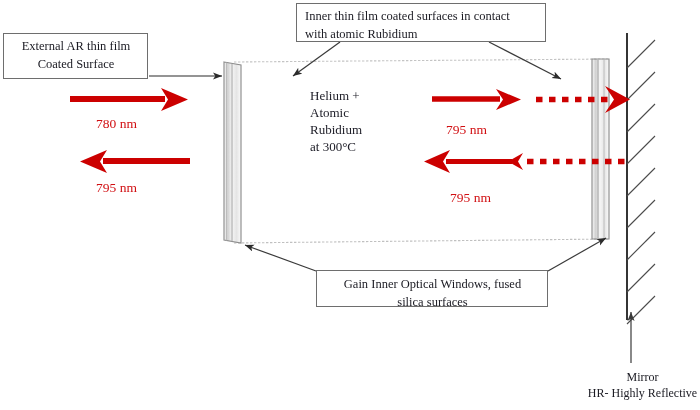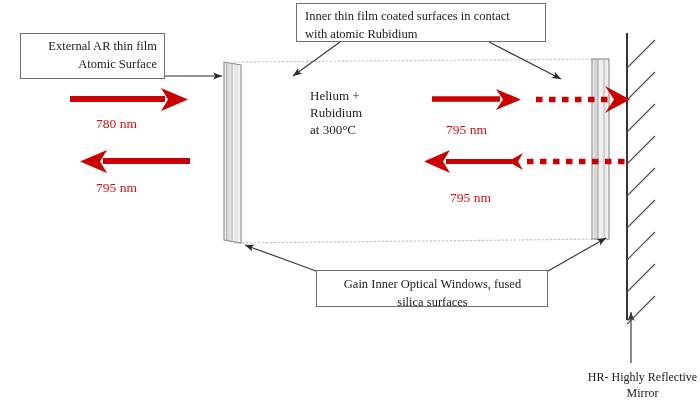--- a/index.html
+++ b/index.html
@@ -29,25 +29,25 @@
     border: 1px solid #6e6e6e;
     background: #ffffff;
     color: #1a1a22;
     font-family: "Liberation Serif", "DejaVu Serif", serif;
     font-size: 12.5px;
     line-height: 1.42;
     padding: 4px 7px 4px 8px;
     z-index: 6;
   }
   #box-external-ar {
-    left: 20px;
+    left: 3px;
     top: 33px;
     width: 145px;
     height: 46px;
-    text-align: right;
+    text-align: center;
   }
   #box-inner-film {
     left: 296px;
     top: 3px;
     width: 250px;
     height: 39px;
     text-align: left;
   }
   #box-gain-windows {
     left: 316px;
@@ -188,42 +188,43 @@
 
     <path d="M316,271 L245,245" fill="none" stroke="#3a3a3a" stroke-width="1.2" marker-end="url(#arrowThin)"></path>
 
     <path d="M548,271 L606,238" fill="none" stroke="#3a3a3a" stroke-width="1.2" marker-end="url(#arrowThin)"></path>
 
     <path d="M631,363 L631,312" fill="none" stroke="#3a3a3a" stroke-width="1.2" marker-end="url(#arrowThinUp)"></path>
   </svg>
 
   <div class="label-box" id="box-external-ar">
     <div>External AR thin film</div>
-    <div>Atomic Surface</div>
+    <div>Coated Surface</div>
   </div>
 
   <div class="label-box" id="box-inner-film">
     <div>Inner thin film coated surfaces in contact</div>
     <div>with atomic Rubidium</div>
   </div>
 
   <div class="label-box" id="box-gain-windows">
     <div>Gain Inner Optical Windows, fused</div>
     <div>silica surfaces</div>
   </div>
 
   <div class="plain-text" id="cell-contents">
     <span>Helium +</span>
+    <span>Atomic</span>
     <span>Rubidium</span>
     <span>at 300°C</span>
   </div>
 
   <div class="plain-text" id="hr-mirror-label">
+    <span>Mirror</span>
     <span>HR- Highly Reflective</span>
-    <span>Mirror</span>
   </div>
 
   <div class="wavelength" id="wl-780-left">780 nm</div>
 
   <div class="wavelength" id="wl-795-left">795 nm</div>
 
   <div class="wavelength" id="wl-795-rt-up">795 nm</div>
 
   <div class="wavelength" id="wl-795-rt-dn">795 nm</div>
 

